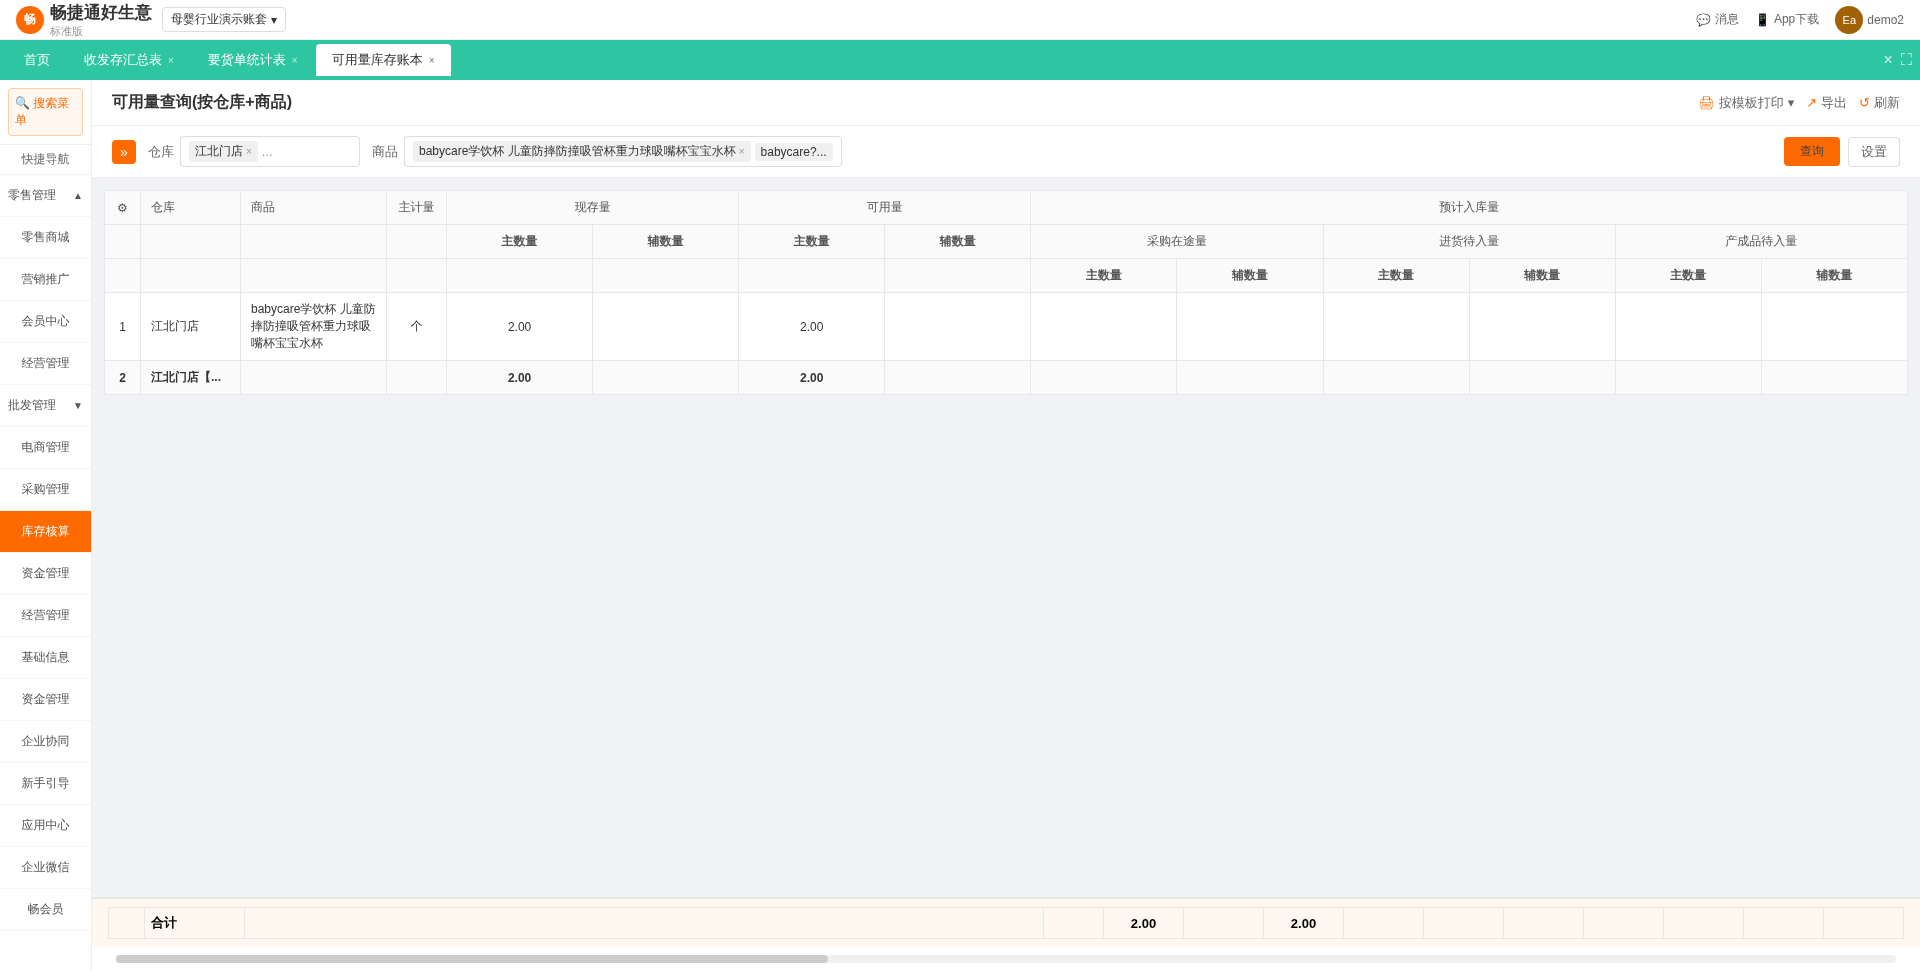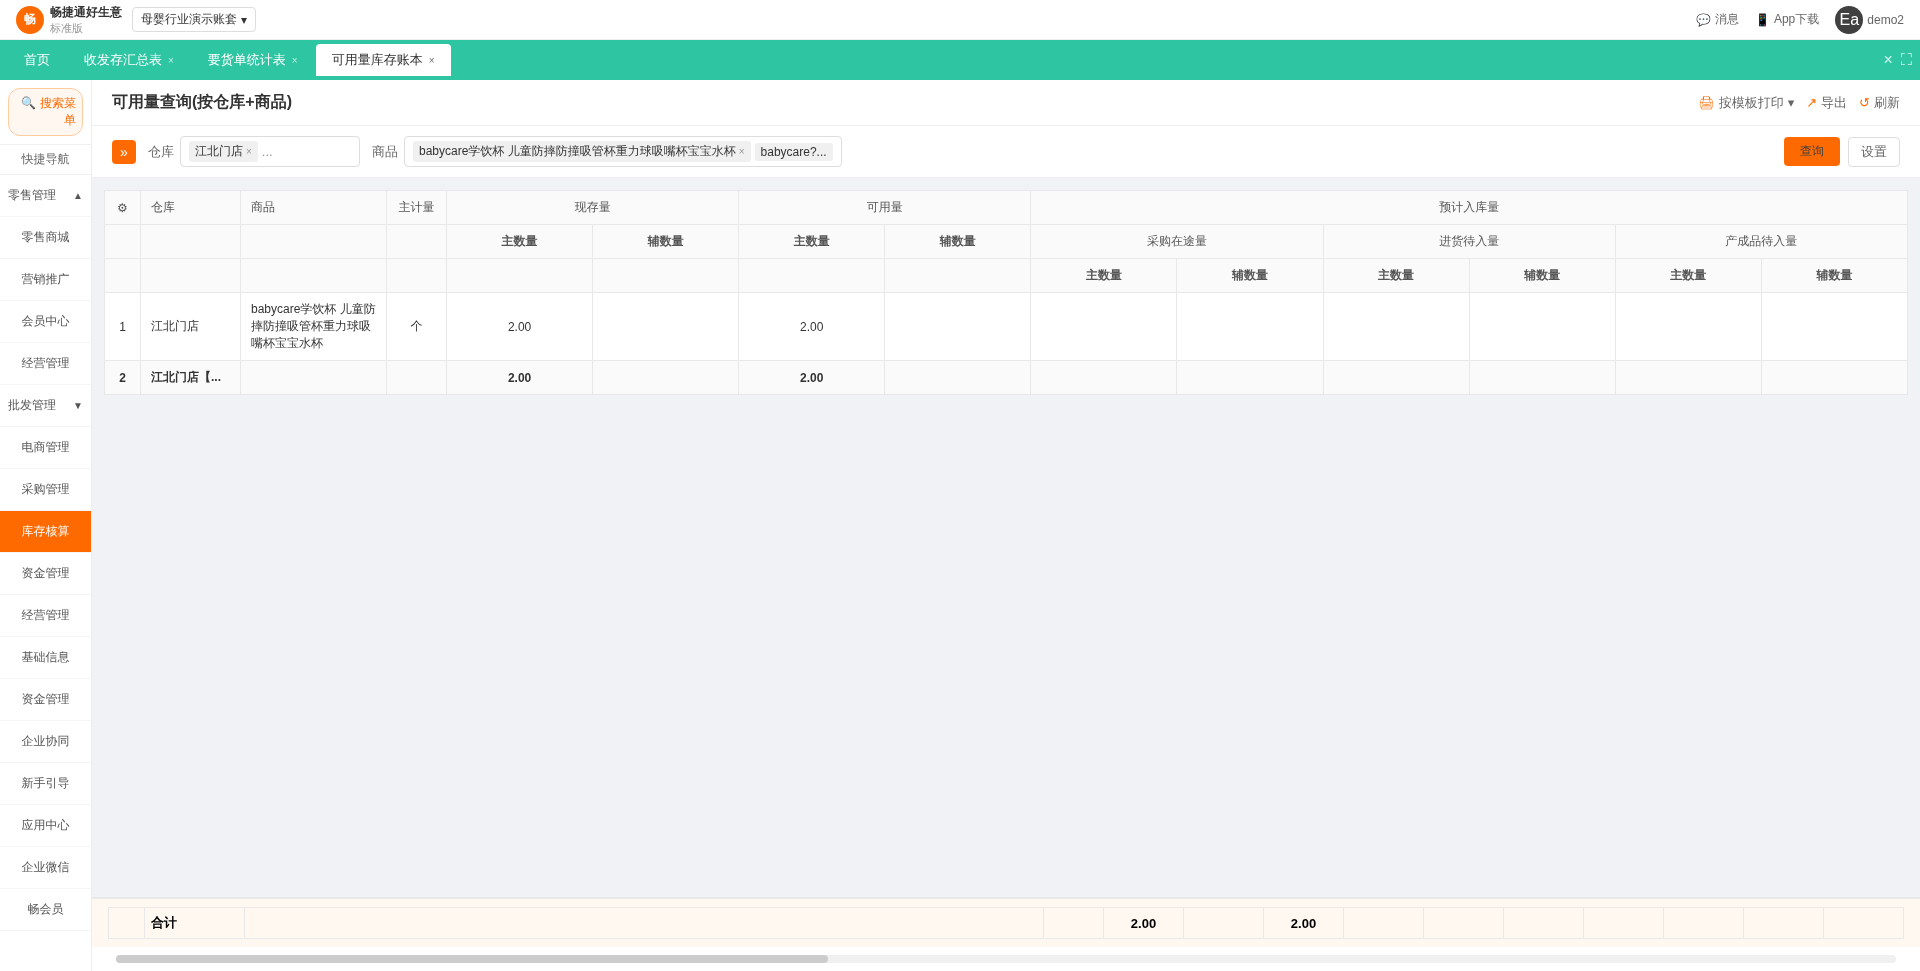--- a/index.html
+++ b/index.html
@@ -12,26 +12,26 @@
       display: flex;
       align-items: center;
       justify-content: space-between;
       padding: 0 16px;
       border-bottom: 1px solid #eee;
       flex-shrink: 0;
     }
     .top-bar-left { display: flex; align-items: center; gap: 10px; }
     .brand-logo { display: flex; align-items: center; gap: 6px; }
     .brand-icon { width: 28px; height: 28px; background: #ff6a00; border-radius: 50%; display: flex; align-items: center; justify-content: center; color: #fff; font-size: 12px; font-weight: bold; }
-    .brand-name { font-size: 12px; color: #333; font-weight: bold; }
+    .brand-name { font-size: 17px; color: #333; font-weight: bold; }
     .brand-subtitle { font-size: 11px; color: #999; }
     .industry-select { display: flex; align-items: center; gap: 4px; border: 1px solid #ddd; border-radius: 4px; padding: 3px 8px; background: #fff; cursor: pointer; color: #333; font-size: 12px; min-width: 120px; justify-content: space-between; }
     .top-bar-right { display: flex; align-items: center; gap: 16px; }
     .top-action { display: flex; align-items: center; gap: 4px; color: #666; font-size: 12px; cursor: pointer; }
-    .avatar { width: 28px; height: 28px; border-radius: 50%; background: #404040; display: flex; align-items: center; justify-content: center; color: #fff; font-size: 16px; }
+    .avatar { width: 28px; height: 28px; border-radius: 50%; background: #a16207; display: flex; align-items: center; justify-content: center; color: #fff; font-size: 11px; }
 
     
     .nav-tabs {
       height: 40px;
       background: #2dc5a2;
       display: flex;
       align-items: center;
       padding: 5px 8px;
       flex-shrink: 0;
       gap: 2px;
@@ -64,21 +64,21 @@
     .sidebar {
       width: 92px;
       background: #fff;
       border-right: 1px solid #eee;
       display: flex;
       flex-direction: column;
       flex-shrink: 0;
       overflow-y: auto;
     }
     .sidebar-search { padding: 8px; border-bottom: 1px solid #f0f0f0; }
-    .sidebar-search-btn { width: 100%; padding: 6px; background: #fff7f0; border: 1px solid #ffcca0; border-radius: 12px; color: #ff6a00; font-size: 12px; cursor: pointer; text-align: right; }
+    .sidebar-search-btn { width: 100%; padding: 6px; background: #fff7f0; border: 1px solid #ffcca0; border-radius: 4px; color: #ff6a00; font-size: 12px; cursor: pointer; text-align: left; }
     .sidebar-nav-btn { padding: 6px 8px; color: #666; font-size: 12px; cursor: pointer; text-align: center; border-bottom: 1px solid #f0f0f0; }
     .sidebar-item {
       padding: 12px 8px;
       text-align: center;
       cursor: pointer;
       color: #555;
       font-size: 12px;
       display: flex;
       flex-direction: column;
       align-items: center;

